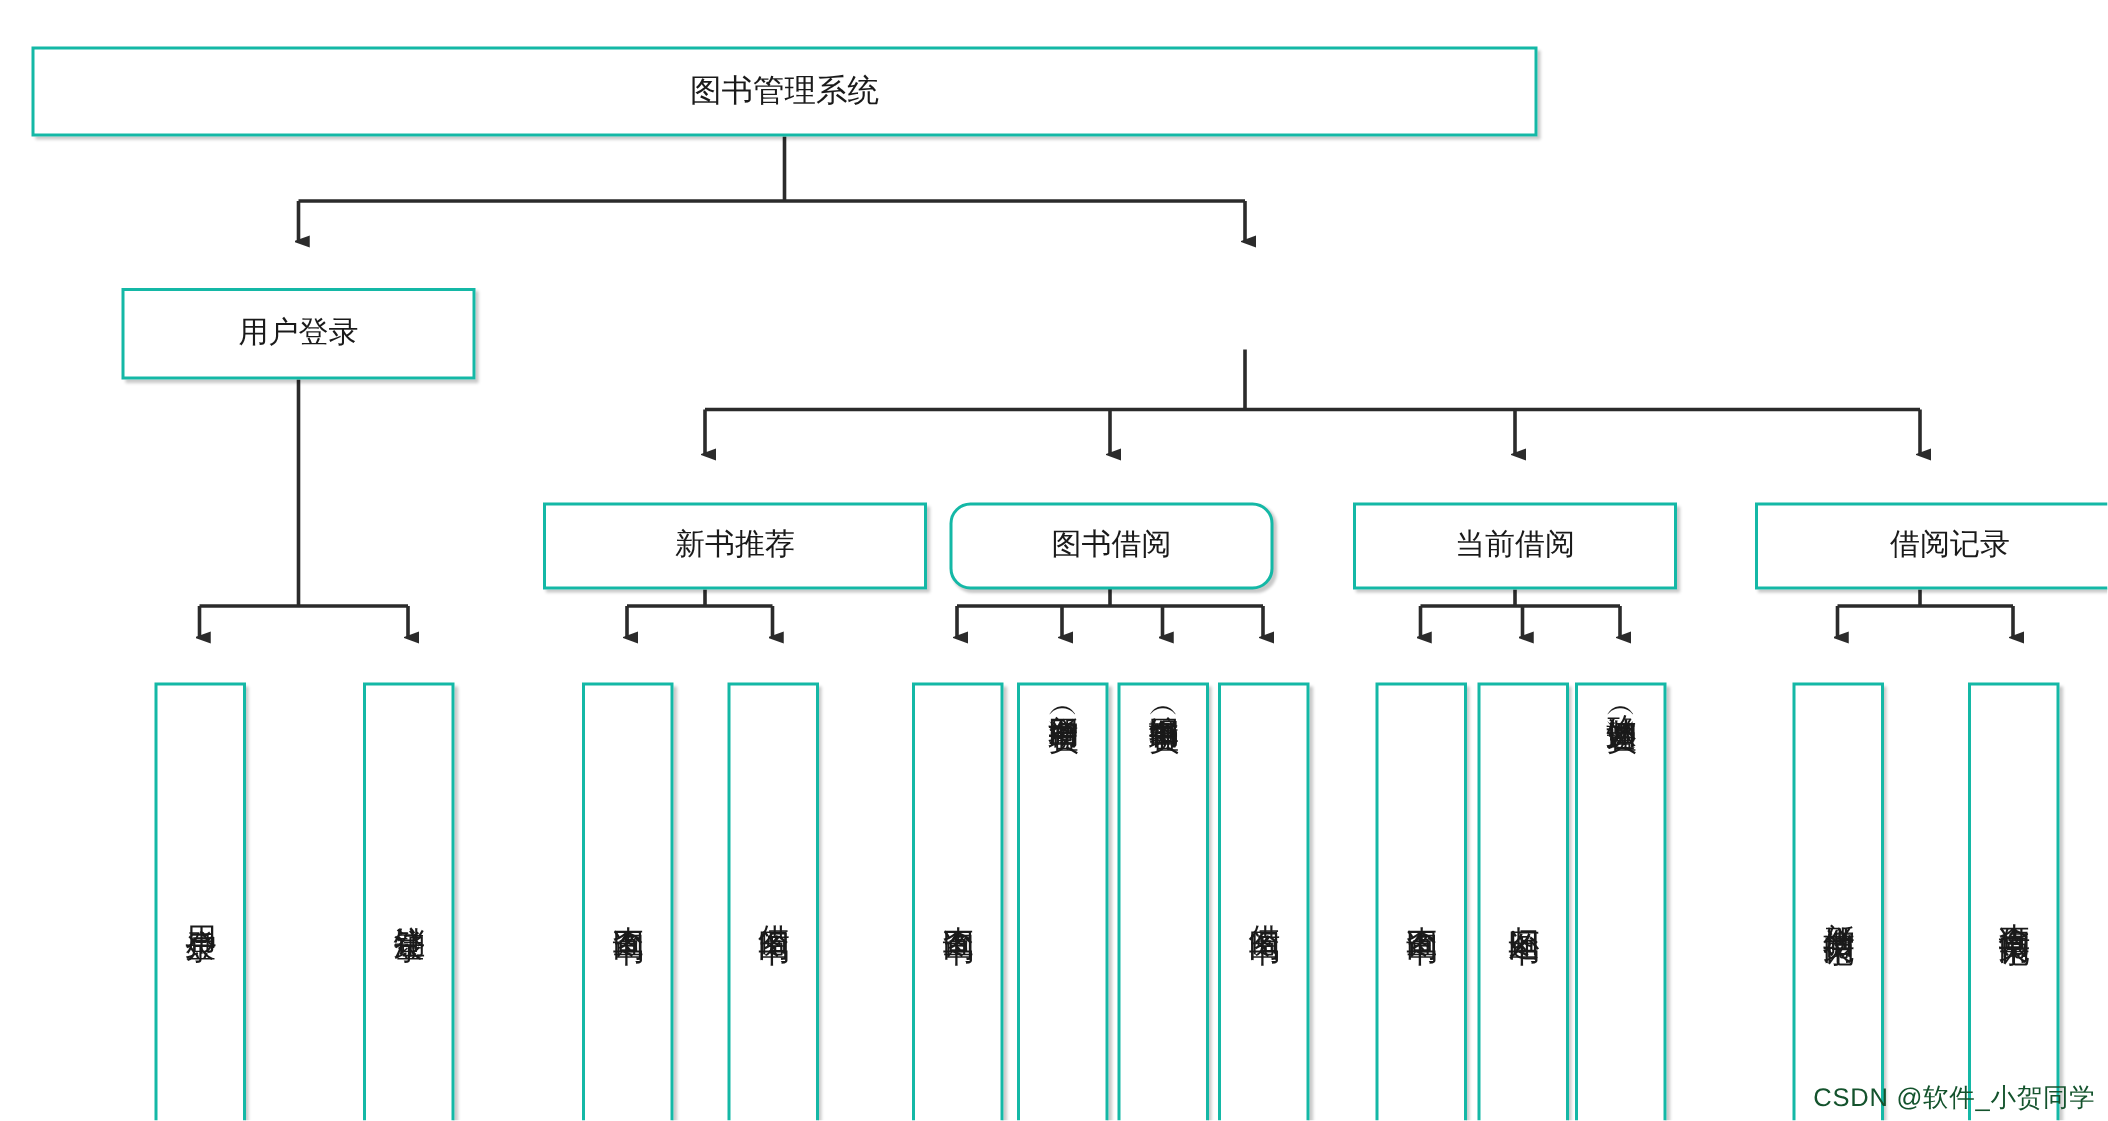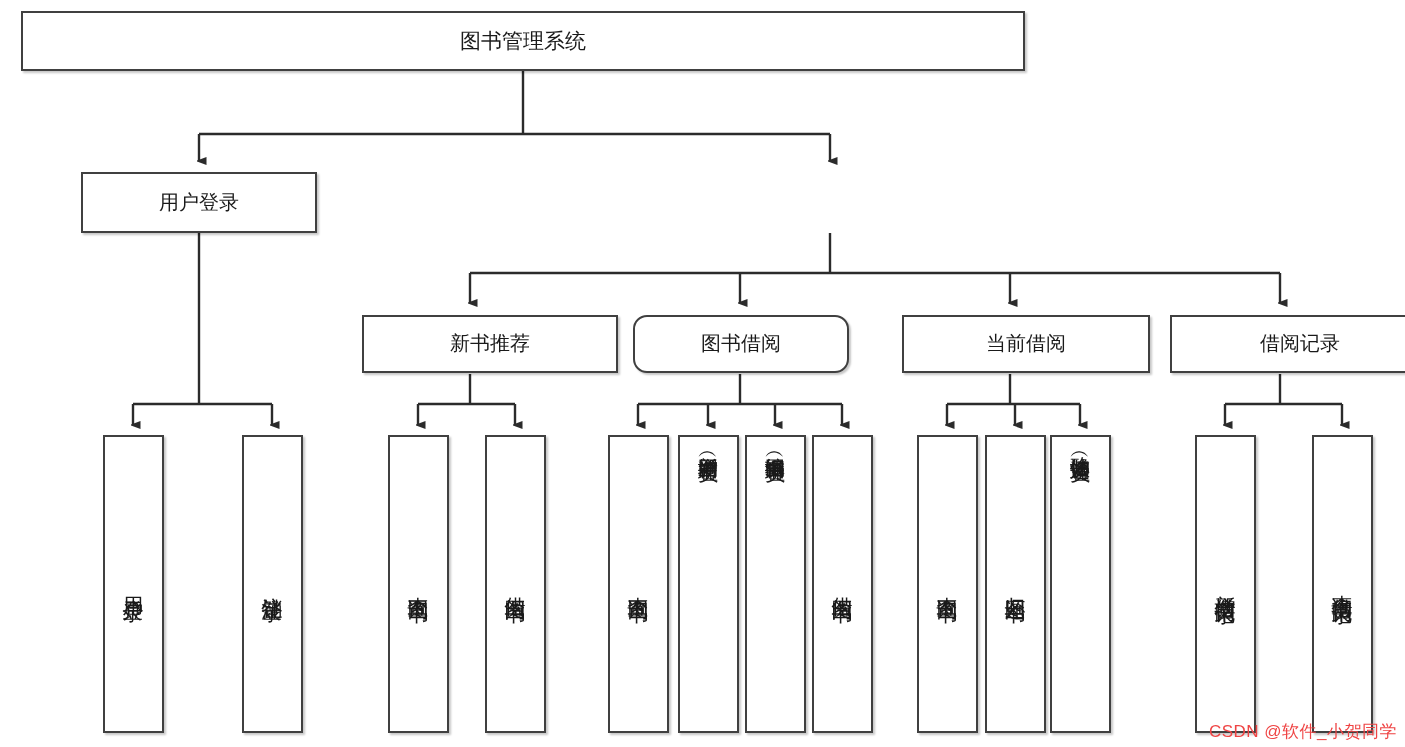--- a/index.html
+++ b/index.html
@@ -22,28 +22,29 @@
     position: absolute;
     left: 0;
     top: 0;
     width: 1405px;
     height: 747px;
     pointer-events: none;
   }
   .node {
     position: absolute;
     box-sizing: border-box;
-    border: 2px solid #404040;
+    border: 2px solid #14b8a6;
     background: #ffffff;
     box-shadow: 2px 2px 2px rgba(0,0,0,0.22);
     display: flex;
     align-items: center;
     justify-content: center;
     color: #1a1a1a;
     z-index: 2;
+    margin-top: 20px;
   }
   .node .label {
     display: block;
     text-align: center;
     line-height: 1.18;
     white-space: nowrap;
   }
   
   .node.level-root {
     font-size: 21px;
@@ -80,21 +81,21 @@
   
   .node.leaf.center-text {
     align-items: center;
     padding-top: 0;
   }
   #watermark {
     position: absolute;
     right: 8px;
     bottom: 4px;
     font-size: 17px;
-    color: #ef4444;
+    color: #14532d;
     letter-spacing: 0.5px;
     z-index: 5;
     user-select: none;
     white-space: nowrap;
   }
 </style>
 </head>
 <body>
 
 <div id="diagram-root">
@@ -161,21 +162,21 @@
 
 
   <div class="node level-2" style="left:362px; top:315px; width:256px; height:58px;">
     <span class="label">新书推荐</span>
   </div>
 
   <div class="node level-2" style="left:633px; top:315px; width:216px; height:58px;border-radius:14px;">
     <span class="label">图书借阅</span>
   </div>
 
-  <div class="node level-2" style="left:902px; top:315px; width:248px; height:58px;">
+  <div class="node level-2" style="left:902px; top:315px; width:216px; height:58px;">
     <span class="label">当前借阅</span>
   </div>
 
   <div class="node level-2" style="left:1170px; top:315px; width:260px; height:58px;justify-content:center;">
     <span class="label">借阅记录</span>
   </div>
 
   <div class="node leaf center-text" style="left:103px; top:435px; width:61px; height:298px;">
     <span class="label">用户登录</span>
   </div>

